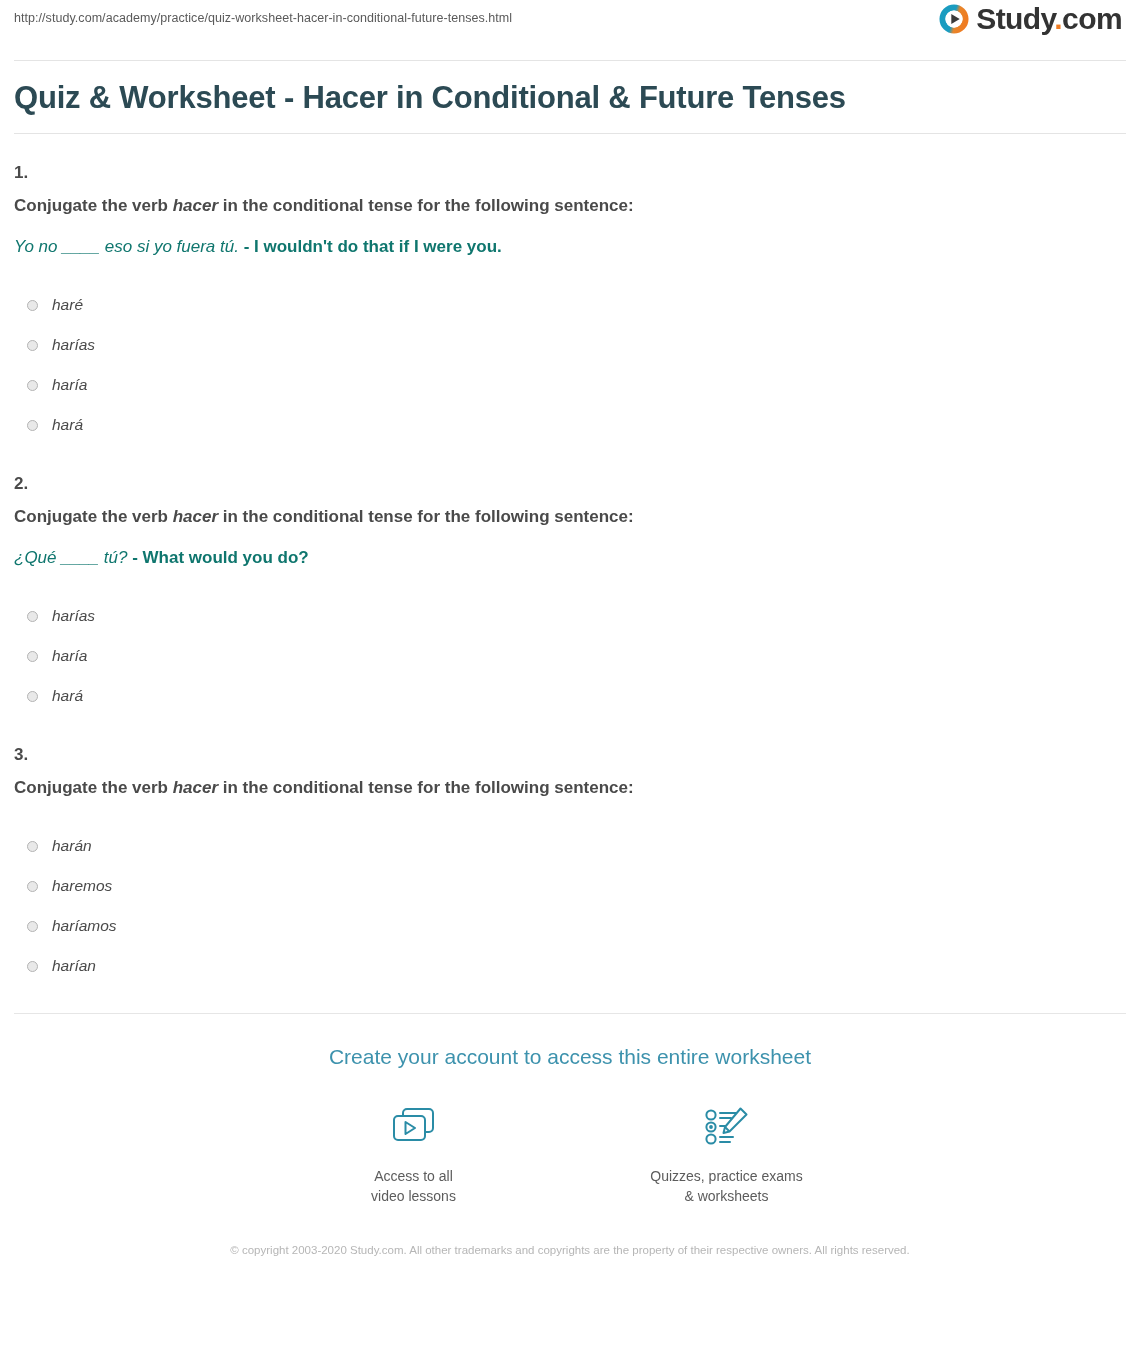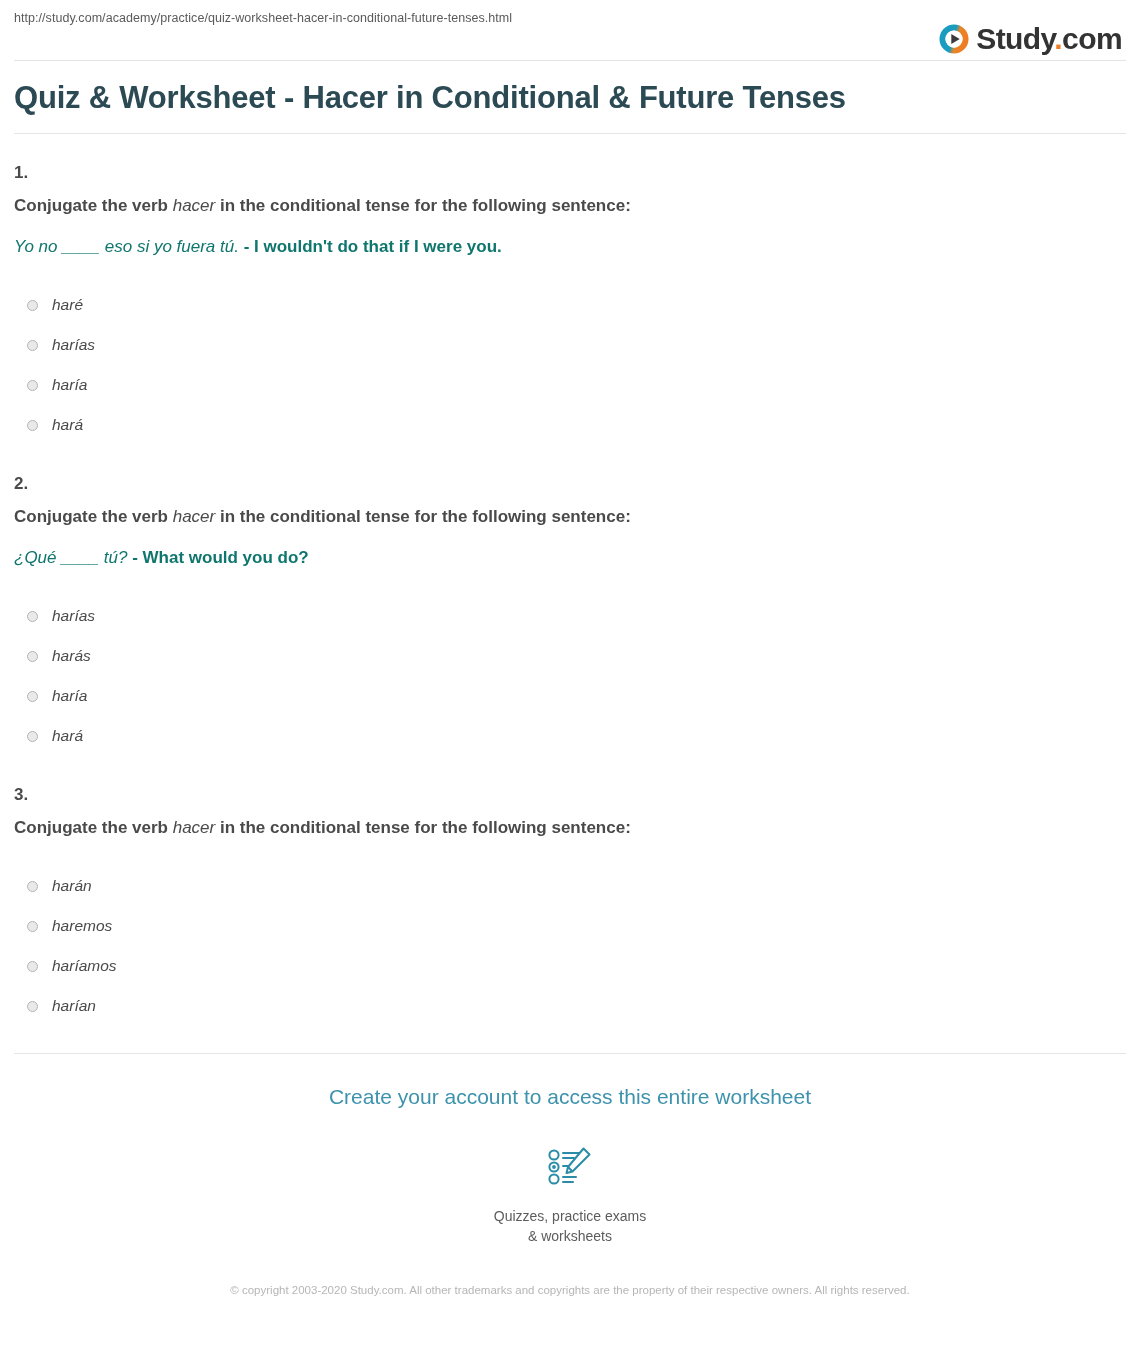--- a/index.html
+++ b/index.html
@@ -27,21 +27,21 @@
     left: 14px;
     top: 11px;
     font-size: 12.5px;
     color: #5a5a5a;
     letter-spacing: 0.05px;
     white-space: nowrap;
   }
   .logo {
     position: absolute;
     right: 18px;
-    top: 24px;
+    top: 4px;
     display: flex;
     align-items: center;
     gap: 7px;
   }
   .logo-mark { width: 30px; height: 30px; display:block; }
   .logo-word {
     font-size: 30px;
     font-weight: 600;
     color: #333333;
     letter-spacing: -0.6px;
@@ -75,21 +75,21 @@
     line-height: 24px;
     margin-bottom: 9px;
   }
   .q-prompt {
     font-size: 17px;
     font-weight: bold;
     color: #4a4a4a;
     line-height: 24px;
   }
   .q-prompt .verb {
-    font-weight: normal;
+    font-weight: bold;
     font-style: italic;
   }
   .q-sentence {
     font-size: 17px;
     color: #0f766e;
     line-height: 24px;
     margin-top: 17px;
   }
   .q-sentence .es {
     font-style: italic;
@@ -232,24 +232,20 @@
       <div class="q-number">2.</div>
       <div class="q-prompt"><span>Conjugate the verb </span><span class="verb">hacer</span><span> in the </span><span>conditional</span><span> tense for the following sentence:</span></div>
       <div class="q-sentence"><span class="es">¿Qué ____ tú?</span><span class="en"> - </span><span class="en">What would you do?</span></div>
       <div class="options">
         <div class="option">
           <span class="radio"></span>
           <span class="option-label">harías</span>
         </div>
         <div class="option">
           <span class="radio"></span>
-          <span class="option-label">harás</span>
-        </div>
-        <div class="option">
-          <span class="radio"></span>
           <span class="option-label">haría</span>
         </div>
         <div class="option">
           <span class="radio"></span>
           <span class="option-label">hará</span>
         </div>
       </div>
     </div>
     <div class="question">
       <div class="q-number">3.</div>
@@ -275,20 +271,33 @@
     </div>
   </div>
 
 <div class="cta-rule"></div>
 
 <div class="cta">
   <div class="cta-title">Create your account to access this entire worksheet</div>
 
   <div class="perks">
 
+    <div class="perk">
+      <div class="perk-icon">
+        <svg width="58" height="50" viewBox="0 0 58 50">
+          <rect x="18" y="7" width="30" height="23" rx="4" fill="none" stroke="#2a8ca6" stroke-width="2"></rect>
+          <rect x="9" y="14" width="31" height="24" rx="4" fill="#ffffff" stroke="#2a8ca6" stroke-width="2"></rect>
+          <path d="M20.5 20 L30 26 L20.5 32 Z" fill="none" stroke="#2a8ca6" stroke-width="2" stroke-linejoin="round"></path>
+        </svg>
+      </div>
+      <div class="perk-label">
+        <span>Access to all</span><br>
+        <span>video lessons</span>
+      </div>
+    </div>
 
     <div class="perk">
       <div class="perk-icon">
         <svg width="58" height="50" viewBox="0 0 58 50">
           <circle cx="13" cy="13" r="4.6" fill="none" stroke="#2a8ca6" stroke-width="2"></circle>
           <circle cx="13" cy="25" r="4.6" fill="none" stroke="#2a8ca6" stroke-width="2"></circle>
           <circle cx="13" cy="25" r="1.9" fill="#2a8ca6"></circle>
           <circle cx="13" cy="37" r="4.6" fill="none" stroke="#2a8ca6" stroke-width="2"></circle>
           <line x1="22" y1="11" x2="38" y2="11" stroke="#2a8ca6" stroke-width="2" stroke-linecap="round"></line>
           <line x1="22" y1="16" x2="33" y2="16" stroke="#2a8ca6" stroke-width="2" stroke-linecap="round"></line>

